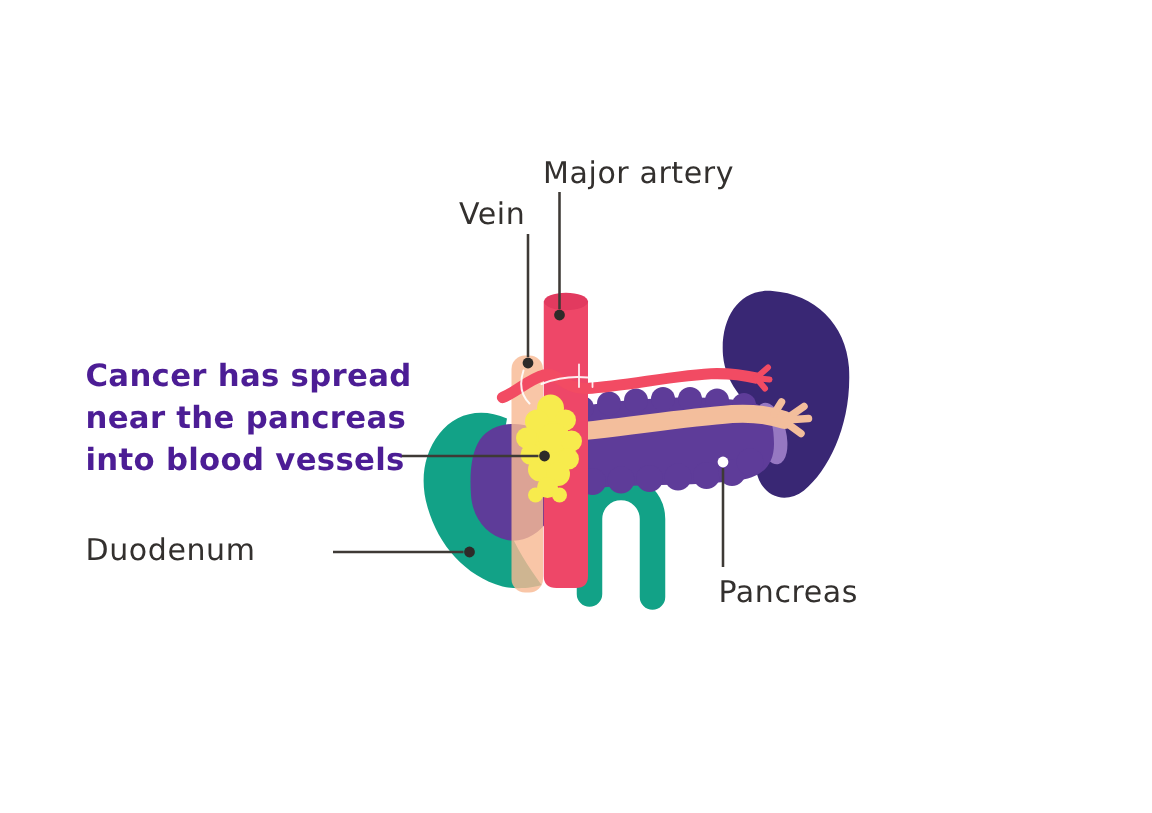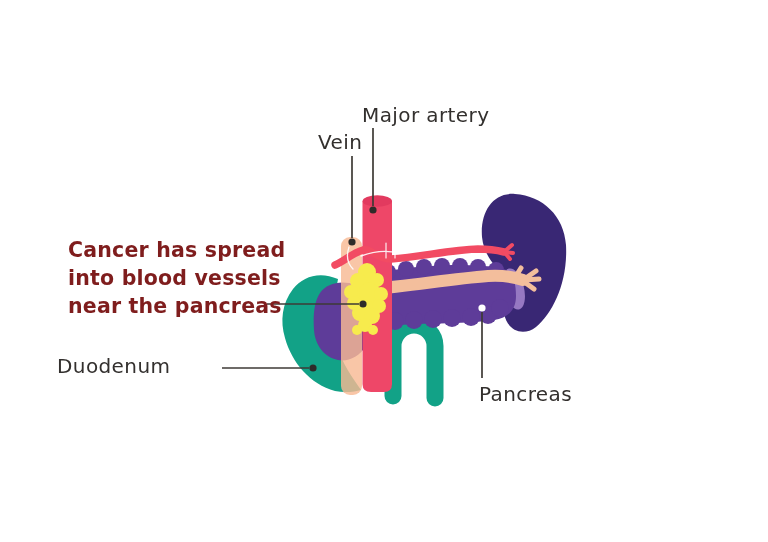--- a/index.html
+++ b/index.html
@@ -5,27 +5,27 @@
   html,body{margin:0;padding:0;background:#fff;}
   .canvas{
     position:relative;width:768px;height:412px;background:#fff;overflow:hidden;
     font-family:"DejaVu Sans","Liberation Sans",sans-serif;color:#33302E;
   }
   .art{position:absolute;left:0;top:0;}
   .label{
     position:absolute;font-size:20px;font-weight:400;letter-spacing:.4px;
     line-height:1.1;white-space:nowrap;color:#33302E;
   }
-  .label-vein{left:318px;top:131px;}
+  .label-vein{left:306px;top:131px;}
   .label-major-artery{left:362px;top:104px;}
   .label-duodenum{left:57px;top:355px;}
   .label-pancreas{left:479px;top:383px;}
   .annotation{
     position:absolute;left:57px;top:236px;font-size:20.5px;font-weight:700;
-    letter-spacing:.2px;line-height:28px;color:#7f1d1d;white-space:nowrap;margin-left:11px;
+    letter-spacing:.2px;line-height:28px;color:#4c1d95;white-space:nowrap;
   }
 </style>
 </head>
 <body>
 
 <div class="canvas">
 
   <svg class="art" width="768" height="542" viewBox="0 0 768 542">
 
     <path d="M 515,194 C 543,196 564,216 566,245 C 568,282 553,313 536,327
@@ -132,20 +132,20 @@
     </g>
     <circle cx="482" cy="308" r="3.6" fill="#FFFFFF"></circle>
   </svg>
 
   <div class="label label-major-artery">Major artery</div>
 
   <div class="label label-vein">Vein</div>
 
   <div class="annotation">
     <div>Cancer has spread</div>
+    <div>near the pancreas</div>
     <div>into blood vessels</div>
-    <div>near the pancreas</div>
   </div>
 
   <div class="label label-pancreas">Pancreas</div>
 
   <div class="label label-duodenum">Duodenum</div>
 </div>
 
 </body></html>

